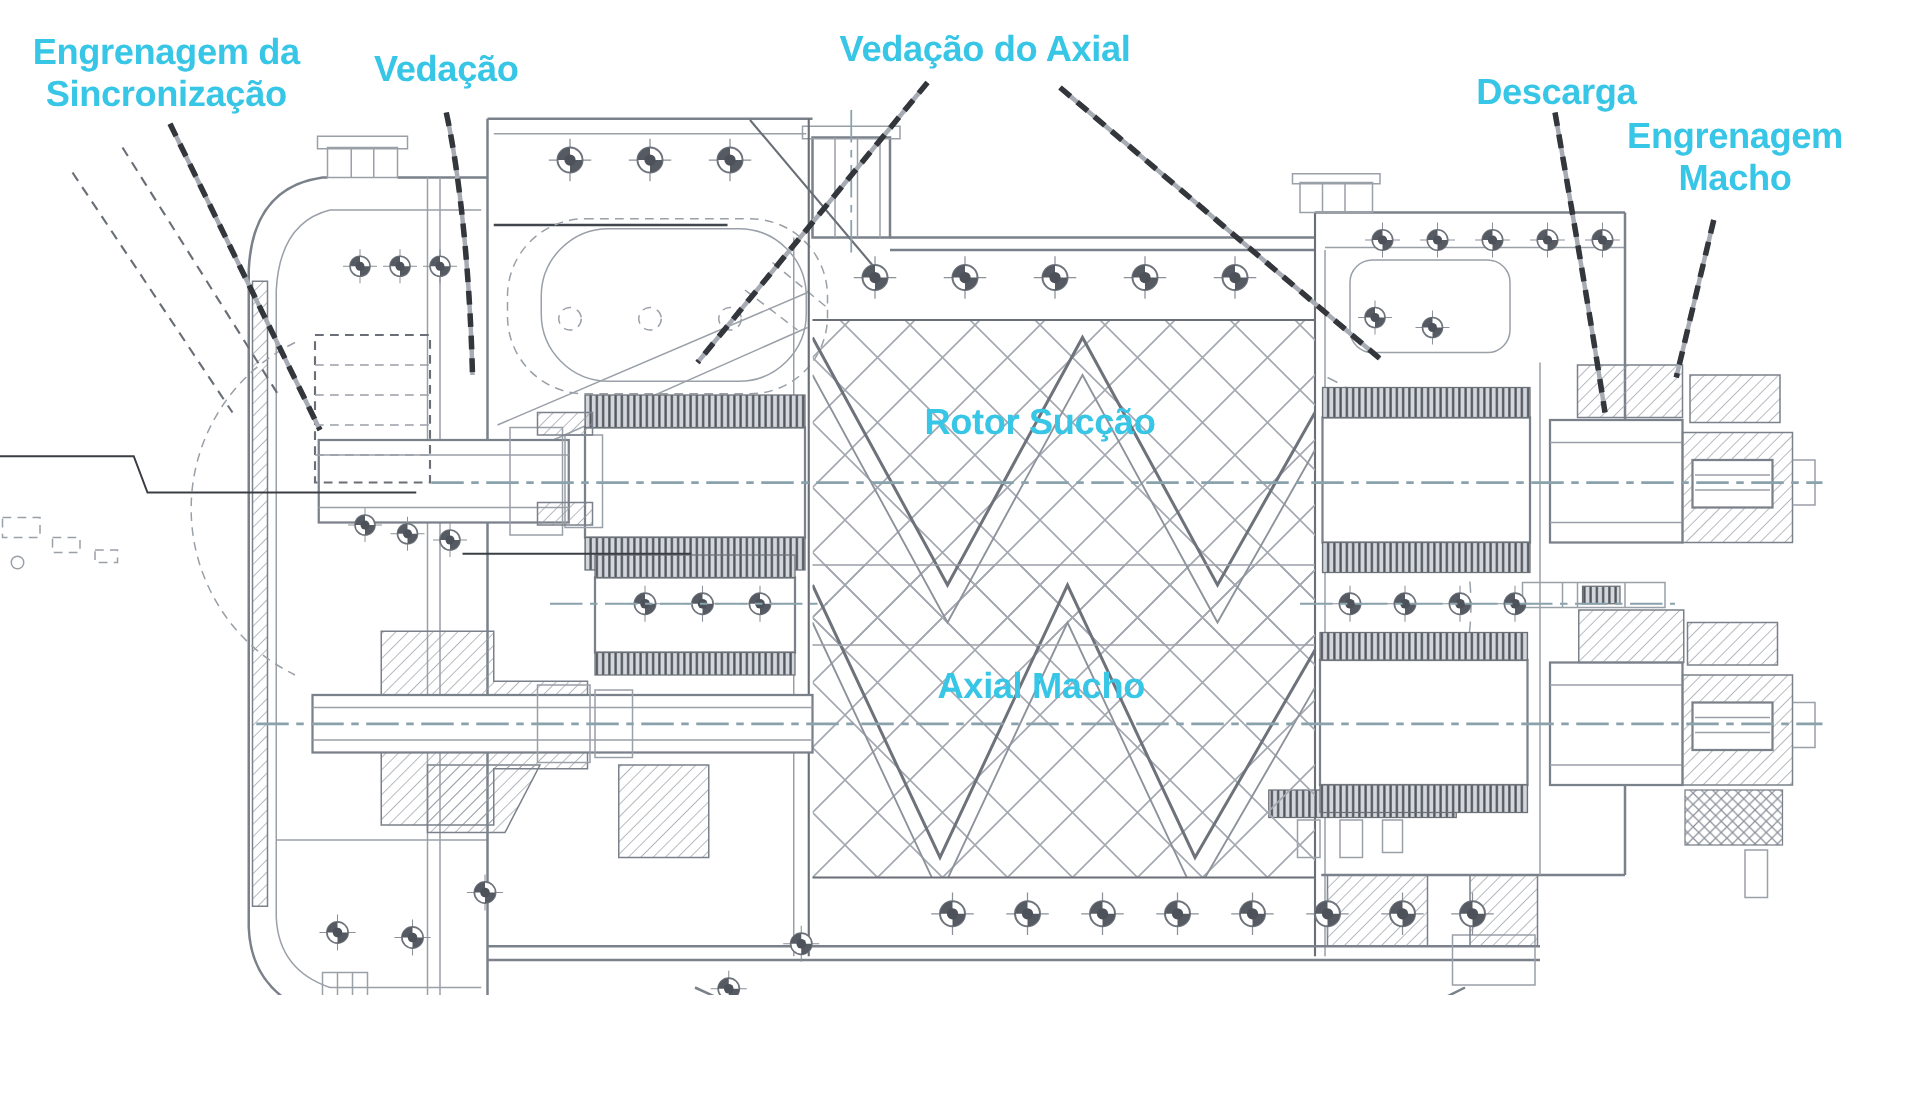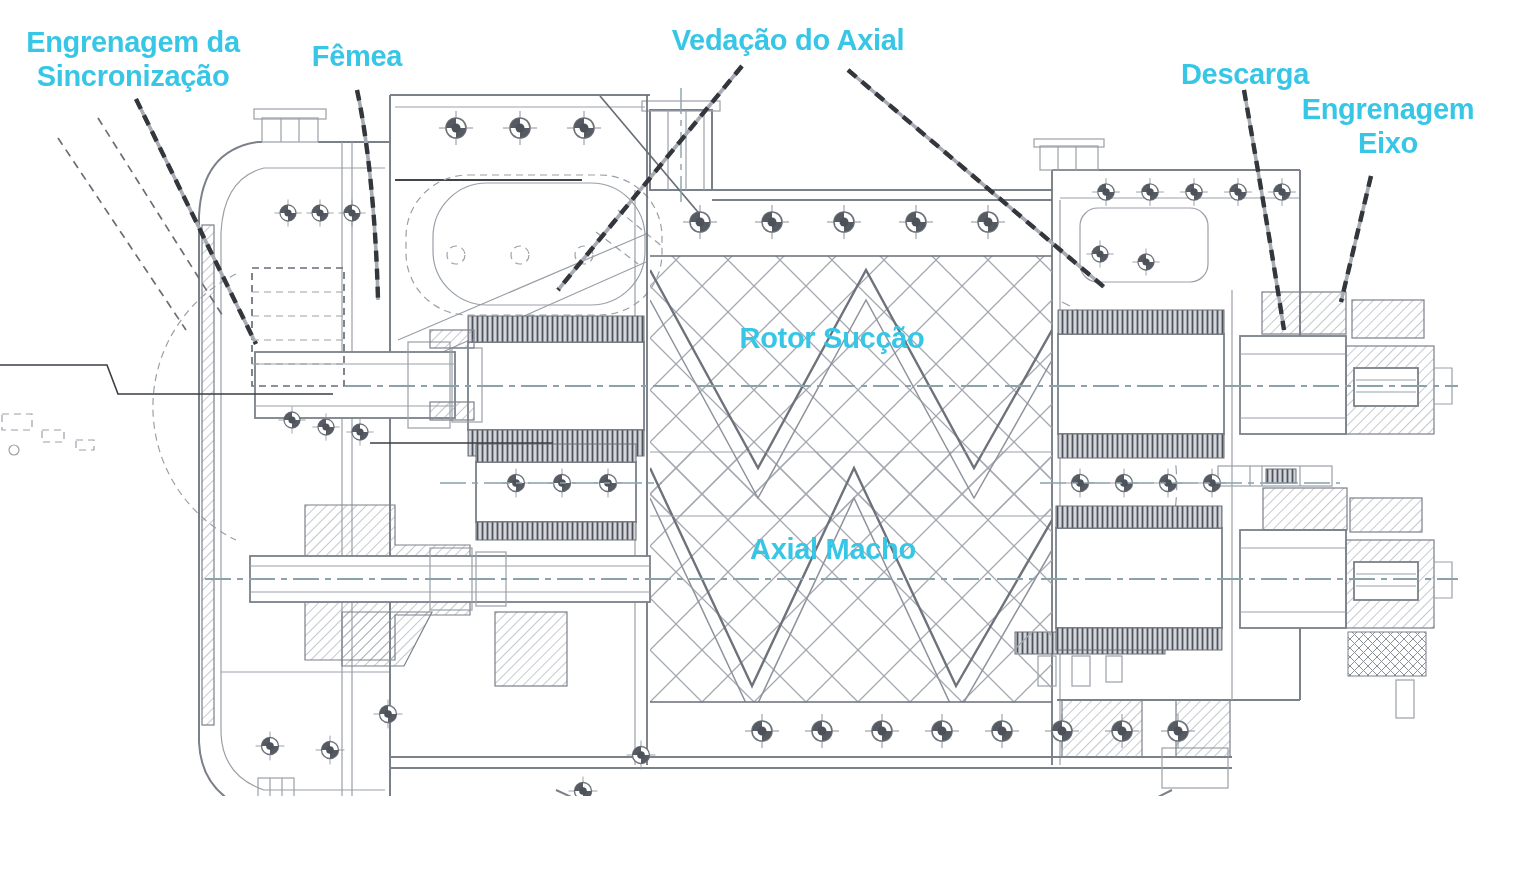--- a/index.html
+++ b/index.html
@@ -279,31 +279,31 @@
       <path class="ldrD" d="M1371,176 L1341,302"></path>
     </g>
   </g>
 </svg>
 
 <div class="lbl" style="left:133px;top:26px">
   <span>Engrenagem da</span><br>
   <span>Sincronização</span>
 </div>
 <div class="lbl" style="left:357px;top:40px">
-  <span>Fêmea</span>
+  <span>Vedação</span>
 </div>
 <div class="lbl" style="left:788px;top:24px">
   <span>Vedação do Axial</span>
 </div>
 <div class="lbl" style="left:1245px;top:58px">
   <span>Descarga</span>
 </div>
 <div class="lbl" style="left:1388px;top:93px">
   <span>Engrenagem</span><br>
-  <span>Eixo</span>
+  <span>Macho</span>
 </div>
 <div class="lbl" style="left:832px;top:322px">
   <span>Rotor Sucção</span>
 </div>
 <div class="lbl" style="left:833px;top:533px">
   <span>Axial Macho</span>
 </div>
 
 </div>
 

